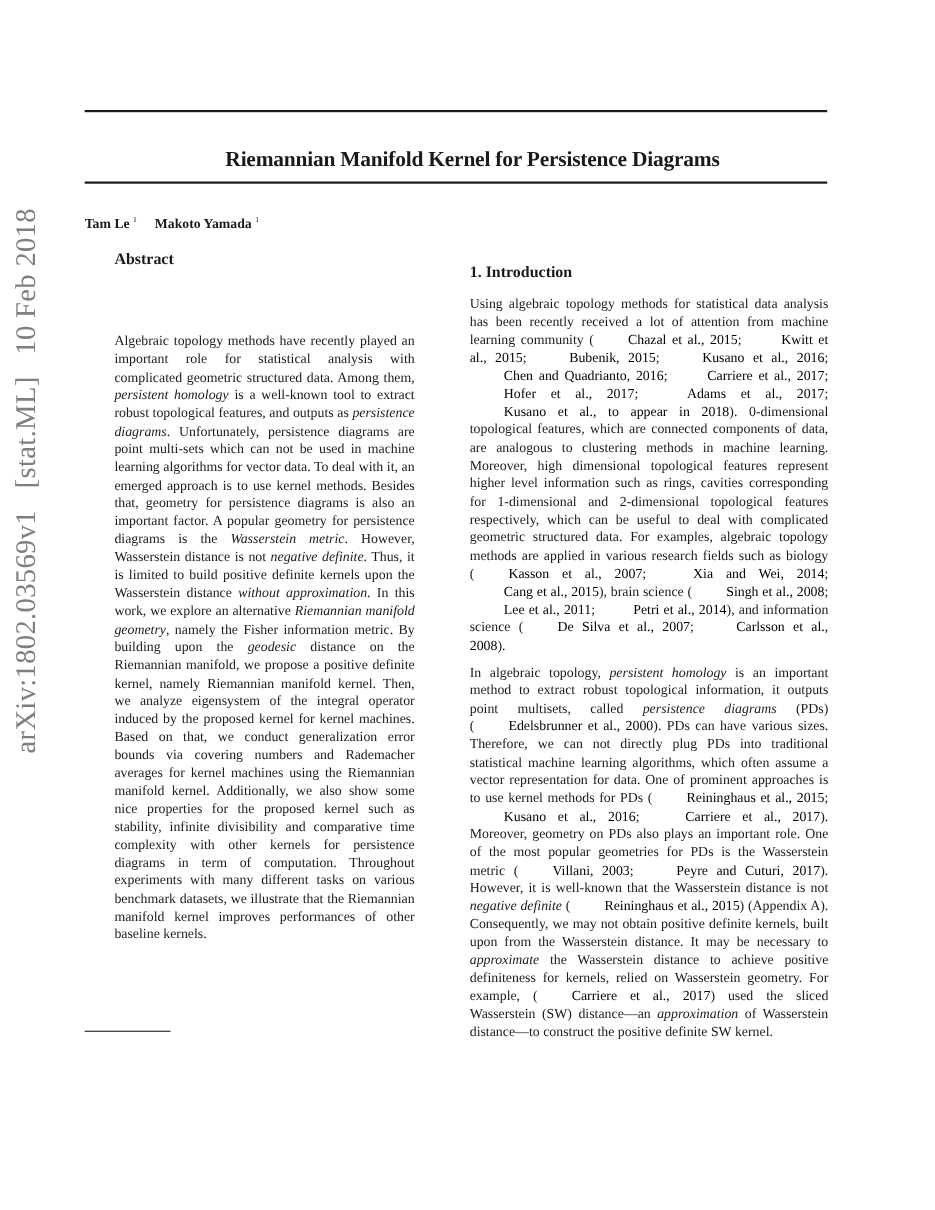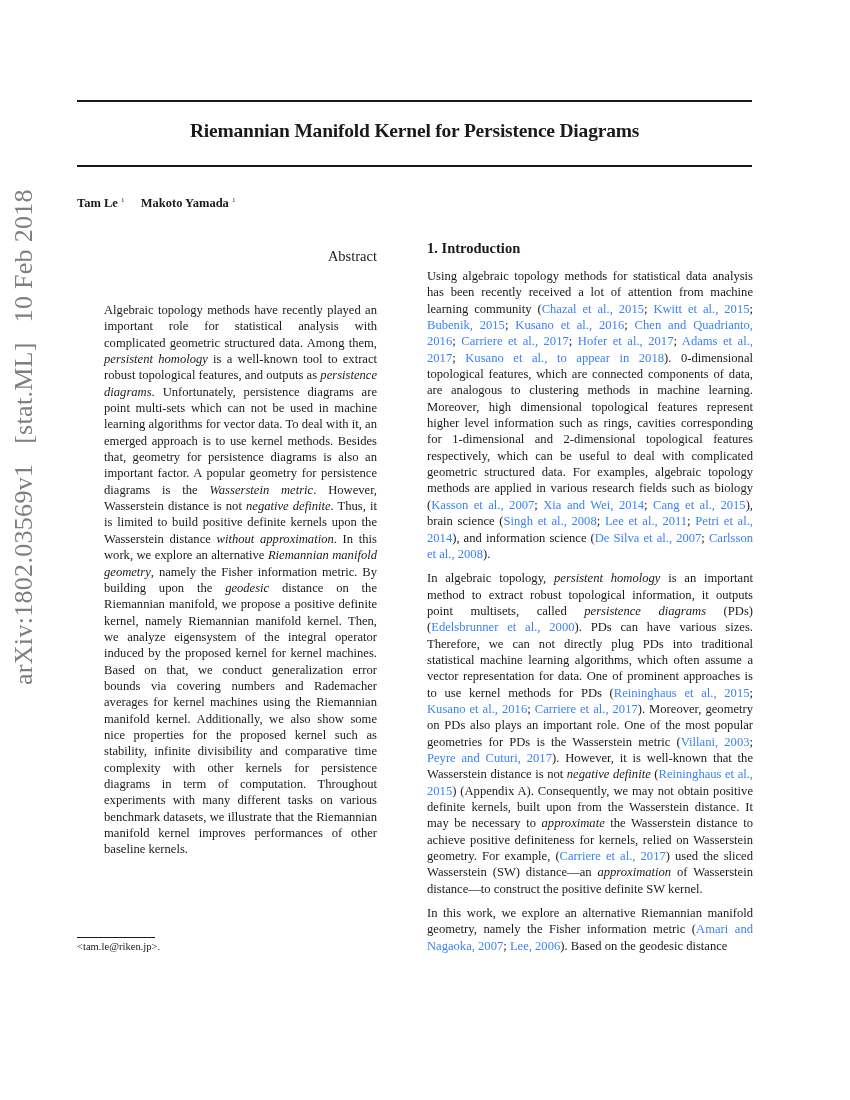--- a/index.html
+++ b/index.html
@@ -23,42 +23,42 @@
     transform-origin: 0 0; transform: rotate(-90deg);
     font-size: 26px; color: #7f7f7f; line-height: 44px; white-space: nowrap;
     letter-spacing: 0.3px;
   }
   .arxiv span { margin-right: 13px; }
   .col { position: absolute; font-size: 12.6px; line-height: 16.35px; text-align: justify; }
   .col p { margin: 0; }
   .left-col { left: 104px; top: 302px; width: 273px; }
   .right-col { left: 427px; top: 268px; width: 326px; }
   .abs-heading {
-    position: absolute; left: 104px; top: 248px; width: 273px; text-align: right;
-    font-size: 14.5px; font-weight: normal;
+    position: absolute; left: 104px; top: 228px; width: 273px; text-align: left;
+    font-size: 14.5px; font-weight: bold;
   }
   .sec-heading {
     position: absolute; left: 427px; top: 240px; font-size: 14.5px; font-weight: bold;
   }
-  .cite { color: #3b82f6; }
+  .cite { color: #000000; margin-left: 31px; }
   i, em { }
   .para-gap { height: 8px; }
   .fn-rule { position: absolute; left: 77px; top: 937px; width: 78px; height: 1px; background: #1a1a1a; }
   .footnote {
     position: absolute; left: 77px; top: 940px; width: 325px;
     font-size: 10.6px; line-height: 13.5px; text-align: justify;
   }
   .footnote sup { font-size: 7px; vertical-align: 4px; }
   .fn-line1 { display: flex; justify-content: space-between; padding-left: 12px; }
 </style>
 </head>
 <body>
 
 <div class="rule" style="top:100px;"></div>
-<h1 class="title" style="margin:0;">Riemannian Manifold Kernel for Persistence Diagrams</h1>
+<h1 class="title" style="margin:15px;">Riemannian Manifold Kernel for Persistence Diagrams</h1>
 <div class="rule" style="top:165px;"></div>
 
 <div class="authors">
   <span>Tam Le</span>
   <sup>1</sup>
   <span class="sep"></span>
   <span>Makoto Yamada</span>
   <sup>1</sup>
 </div>
 
@@ -68,23 +68,21 @@
   <span>10 Feb 2018</span>
 </div>
 
 <h2 class="abs-heading" style="margin:0;">Abstract</h2>
 <div class="col left-col">
   <p>Algebraic topology methods have recently played an important role for statistical analysis with complicated geometric structured data. Among them, <i>persistent homology</i> is a well-known tool to extract robust topological features, and outputs as <i>persistence diagrams</i>. Unfortunately, persistence diagrams are point multi-sets which can not be used in machine learning algorithms for vector data. To deal with it, an emerged approach is to use kernel methods. Besides that, geometry for persistence diagrams is also an important factor. A popular geometry for persistence diagrams is the <i>Wasserstein metric</i>. However, Wasserstein distance is not <i>negative definite</i>. Thus, it is limited to build positive definite kernels upon the Wasserstein distance <i>without approximation</i>. In this work, we explore an alternative <i>Riemannian manifold geometry</i>, namely the Fisher information metric. By building upon the <i>geodesic</i> distance on the Riemannian manifold, we propose a positive definite kernel, namely Riemannian manifold kernel. Then, we analyze eigensystem of the integral operator induced by the proposed kernel for kernel machines. Based on that, we conduct generalization error bounds via covering numbers and Rademacher averages for kernel machines using the Riemannian manifold kernel. Additionally, we also show some nice properties for the proposed kernel such as stability, infinite divisibility and comparative time complexity with other kernels for persistence diagrams in term of computation. Throughout experiments with many different tasks on various benchmark datasets, we illustrate that the Riemannian manifold kernel improves performances of other baseline kernels.</p>
 </div>
 
 <div class="fn-rule"></div>
 <div class="footnote">
-  <div>&lt;tam.le@riken.jp&gt;.</div>
 </div>
 
 <h2 class="sec-heading" style="margin:0;">1. Introduction</h2>
 <div class="col right-col">
   <p>Using algebraic topology methods for statistical data analysis has been recently received a lot of attention from machine learning community (<a class="cite">Chazal et al., 2015</a>; <a class="cite">Kwitt et al., 2015</a>; <a class="cite">Bubenik, 2015</a>; <a class="cite">Kusano et al., 2016</a>; <a class="cite">Chen and Quadrianto, 2016</a>; <a class="cite">Carriere et al., 2017</a>; <a class="cite">Hofer et al., 2017</a>; <a class="cite">Adams et al., 2017</a>; <a class="cite">Kusano et al., to appear in 2018</a>). 0-dimensional topological features, which are connected components of data, are analogous to clustering methods in machine learning. Moreover, high dimensional topological features represent higher level information such as rings, cavities corresponding for 1-dimensional and 2-dimensional topological features respectively, which can be useful to deal with complicated geometric structured data. For examples, algebraic topology methods are applied in various research fields such as biology (<a class="cite">Kasson et al., 2007</a>; <a class="cite">Xia and Wei, 2014</a>; <a class="cite">Cang et al., 2015</a>), brain science (<a class="cite">Singh et al., 2008</a>; <a class="cite">Lee et al., 2011</a>; <a class="cite">Petri et al., 2014</a>), and information science (<a class="cite">De Silva et al., 2007</a>; <a class="cite">Carlsson et al., 2008</a>).</p>
   <div class="para-gap"></div>
   <p>In algebraic topology, <i>persistent homology</i> is an important method to extract robust topological information, it outputs point multisets, called <i>persistence diagrams</i> (PDs) (<a class="cite">Edelsbrunner et al., 2000</a>). PDs can have various sizes. Therefore, we can not directly plug PDs into traditional statistical machine learning algorithms, which often assume a vector representation for data. One of prominent approaches is to use kernel methods for PDs (<a class="cite">Reininghaus et al., 2015</a>; <a class="cite">Kusano et al., 2016</a>; <a class="cite">Carriere et al., 2017</a>). Moreover, geometry on PDs also plays an important role. One of the most popular geometries for PDs is the Wasserstein metric (<a class="cite">Villani, 2003</a>; <a class="cite">Peyre and Cuturi, 2017</a>). However, it is well-known that the Wasserstein distance is not <i>negative definite</i> (<a class="cite">Reininghaus et al., 2015</a>) (Appendix A). Consequently, we may not obtain positive definite kernels, built upon from the Wasserstein distance. It may be necessary to <i>approximate</i> the Wasserstein distance to achieve positive definiteness for kernels, relied on Wasserstein geometry. For example, (<a class="cite">Carriere et al., 2017</a>) used the sliced Wasserstein (SW) distance—an <i>approximation</i> of Wasserstein distance—to construct the positive definite SW kernel.</p>
   <div class="para-gap"></div>
-  <p>In this work, we explore an alternative Riemannian manifold geometry, namely the Fisher information metric (<a class="cite">Amari and Nagaoka, 2007</a>; <a class="cite">Lee, 2006</a>). Based on the geodesic distance</p>
 </div>
 
 </body></html>

